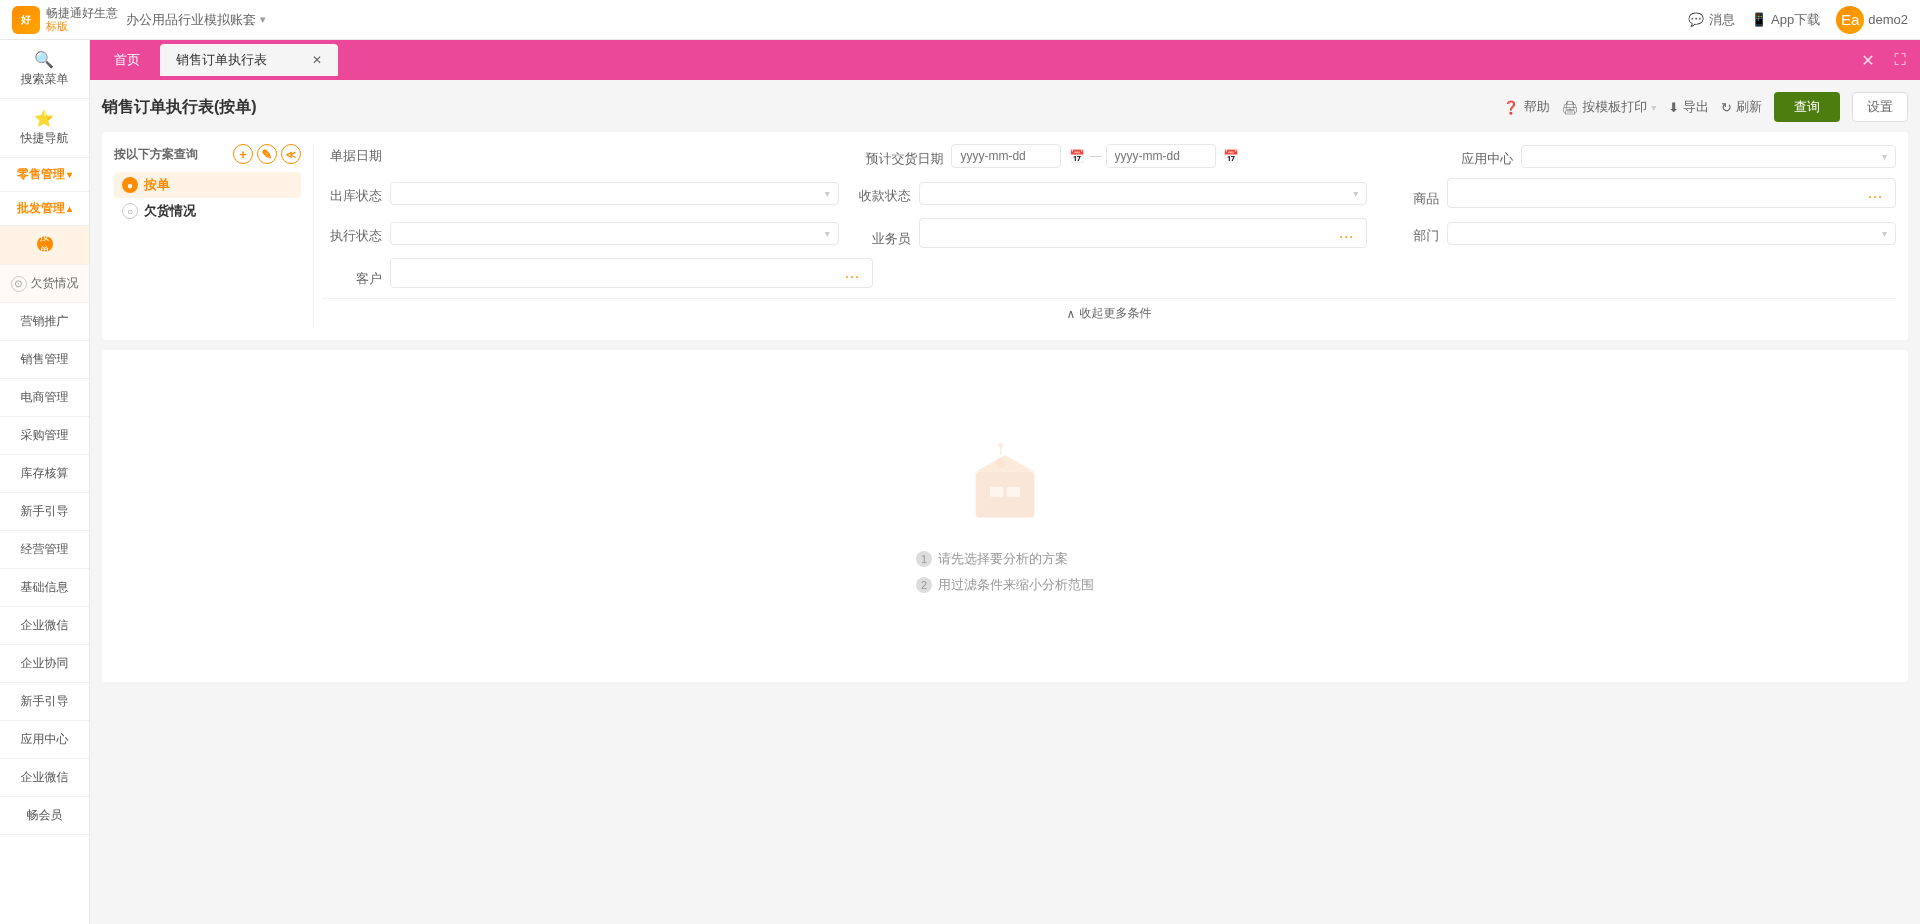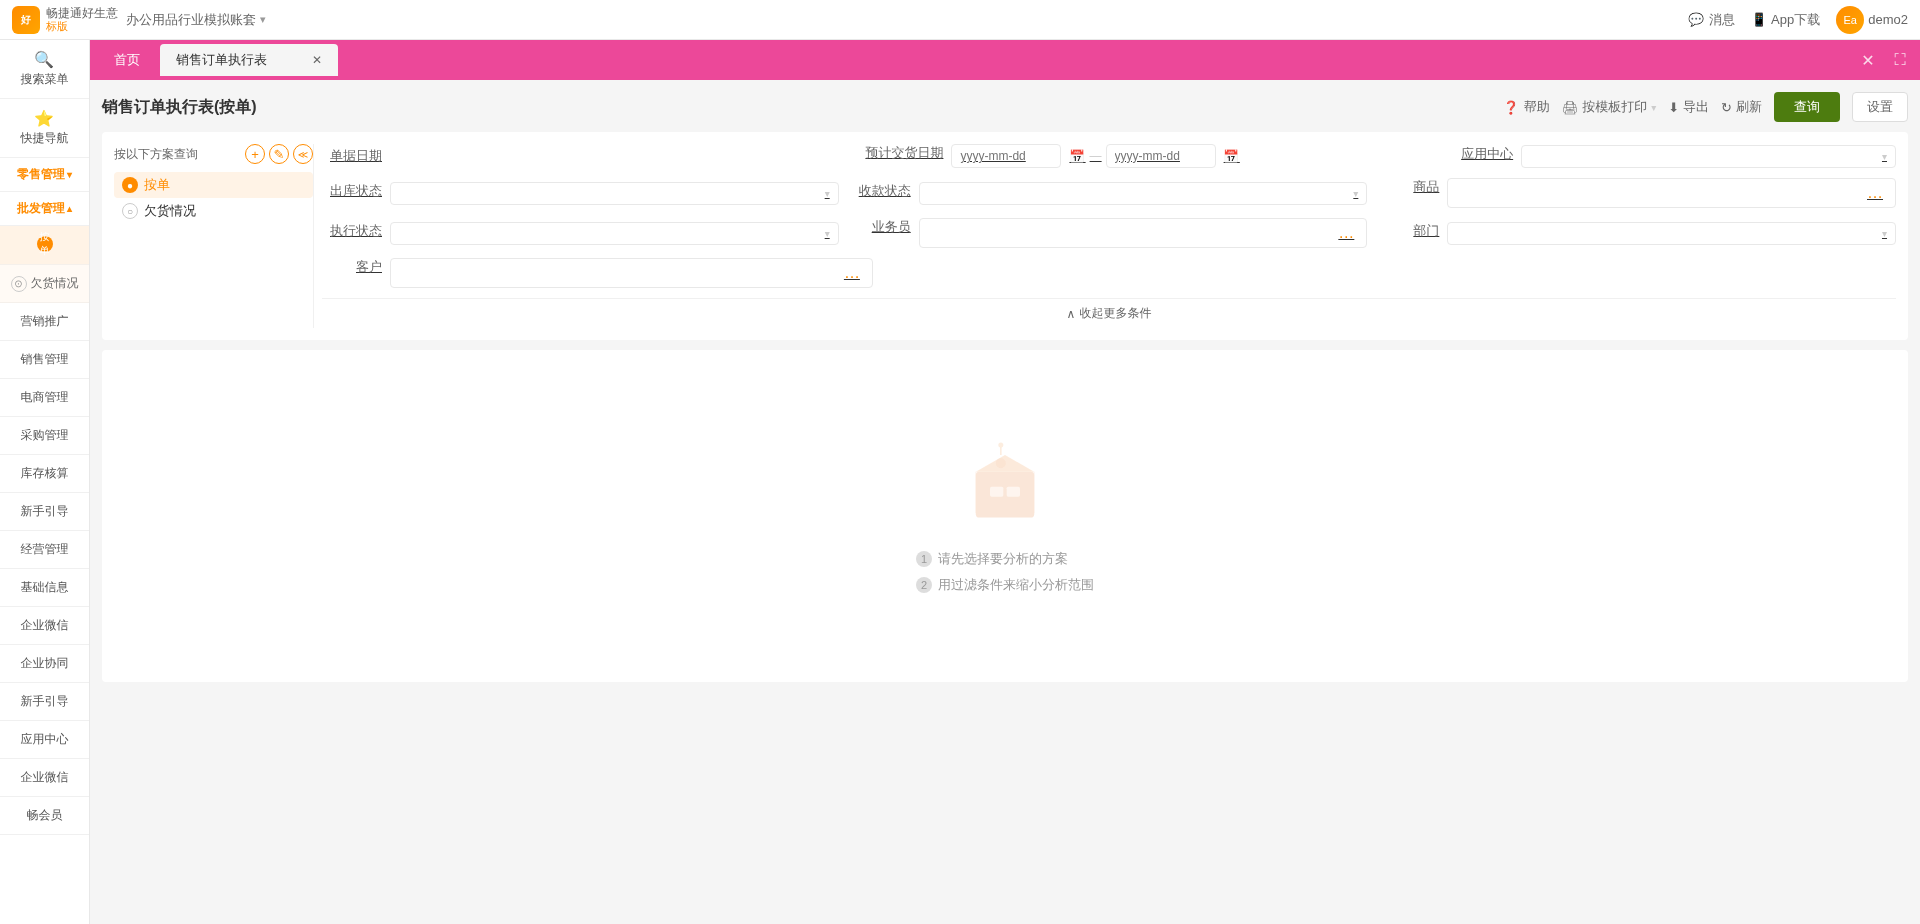--- a/index.html
+++ b/index.html
@@ -65,21 +65,21 @@
     }
     .avatar {
       width: 28px;
       height: 28px;
       border-radius: 50%;
       background: linear-gradient(135deg, #ff8c00, #ffa500);
       display: flex;
       align-items: center;
       justify-content: center;
       color: white;
-      font-size: 11px;
+      font-size: 15px;
     }
 
     
     .main-layout {
       display: flex;
       flex: 1;
       overflow: hidden;
     }
 
     
@@ -247,20 +247,22 @@
       border-radius: 4px;
       padding: 12px;
       margin-bottom: 10px;
       display: flex;
       gap: 8px;
     }
     .filter-left {
       width: 200px;
       flex-shrink: 0;
       border-right: 1px solid #f0f0f0;
+      padding-right: 12px;
+      font-weight: bold;
     }
     .filter-scheme-header {
       display: flex;
       align-items: center;
       justify-content: space-between;
       margin-bottom: 8px;
       font-size: 12px;
       color: #666;
     }
     .scheme-actions {
@@ -322,24 +324,23 @@
       flex: 1;
     }
     .filter-row {
       display: flex;
       align-items: center;
       gap: 12px;
       margin-bottom: 10px;
     }
     .filter-field {
       display: flex;
-      align-items: flex-start;
+      align-items: flex-end;
       gap: 8px;
       flex: 1;
-      text-decoration: underline;
     }
     .filter-label {
       color: #666;
       font-size: 13px;
       white-space: nowrap;
       min-width: 60px;
       text-align: right;
     }
     .filter-control {
       flex: 1;

